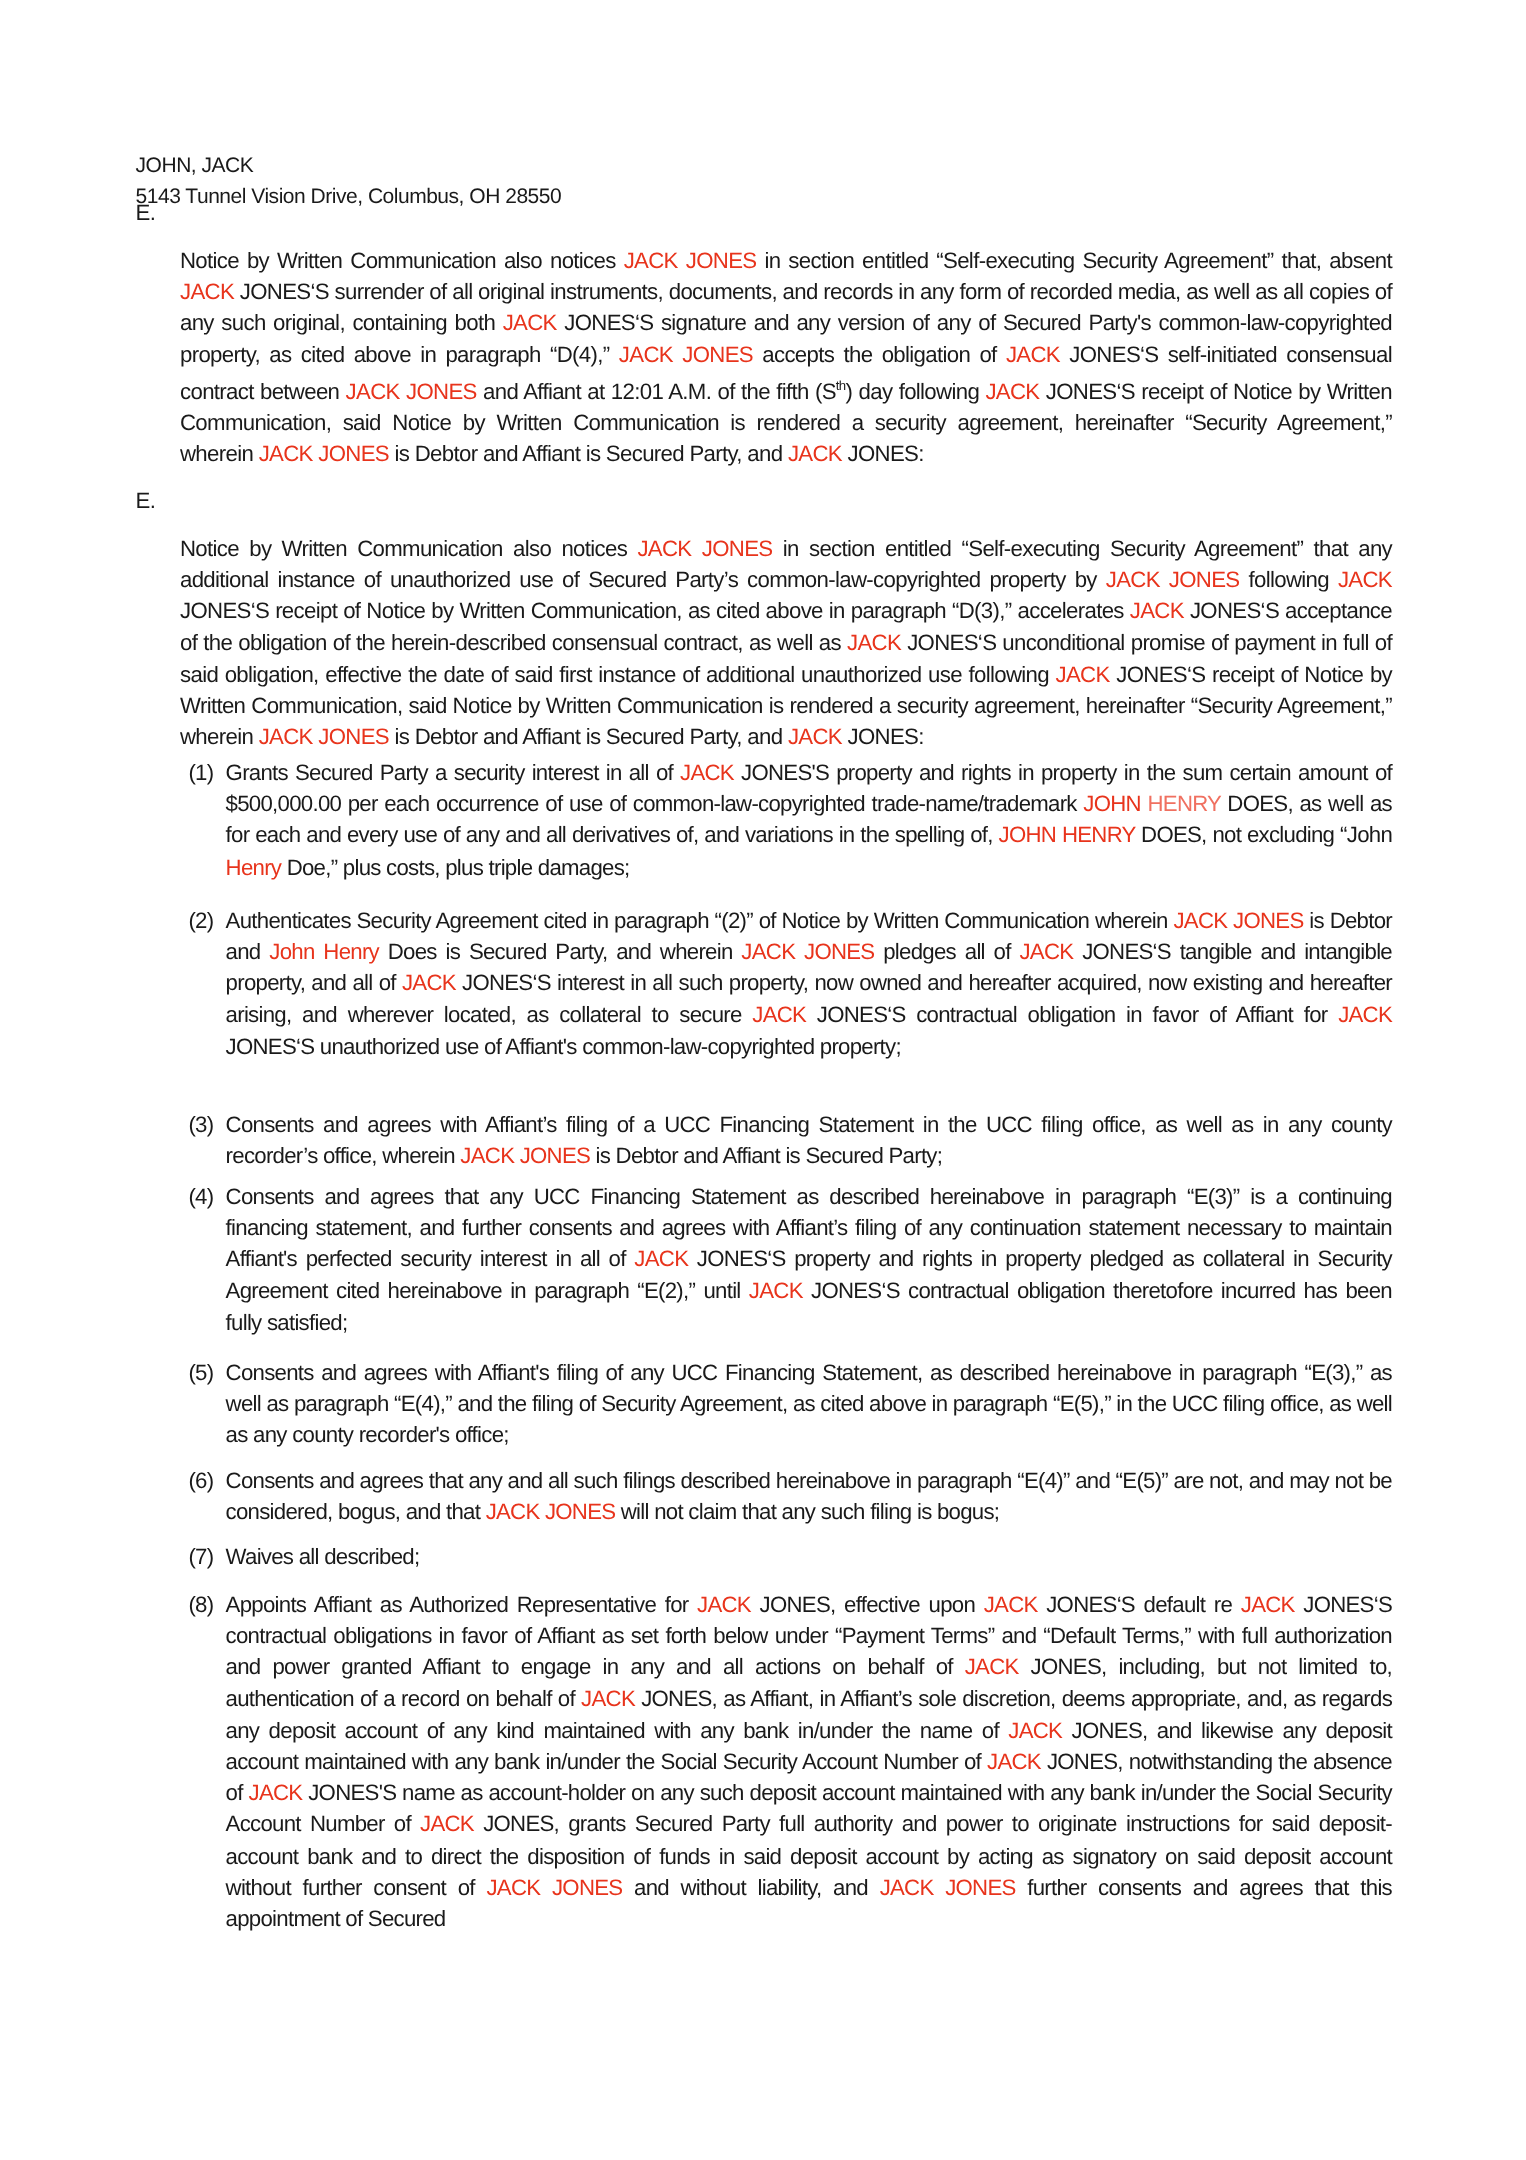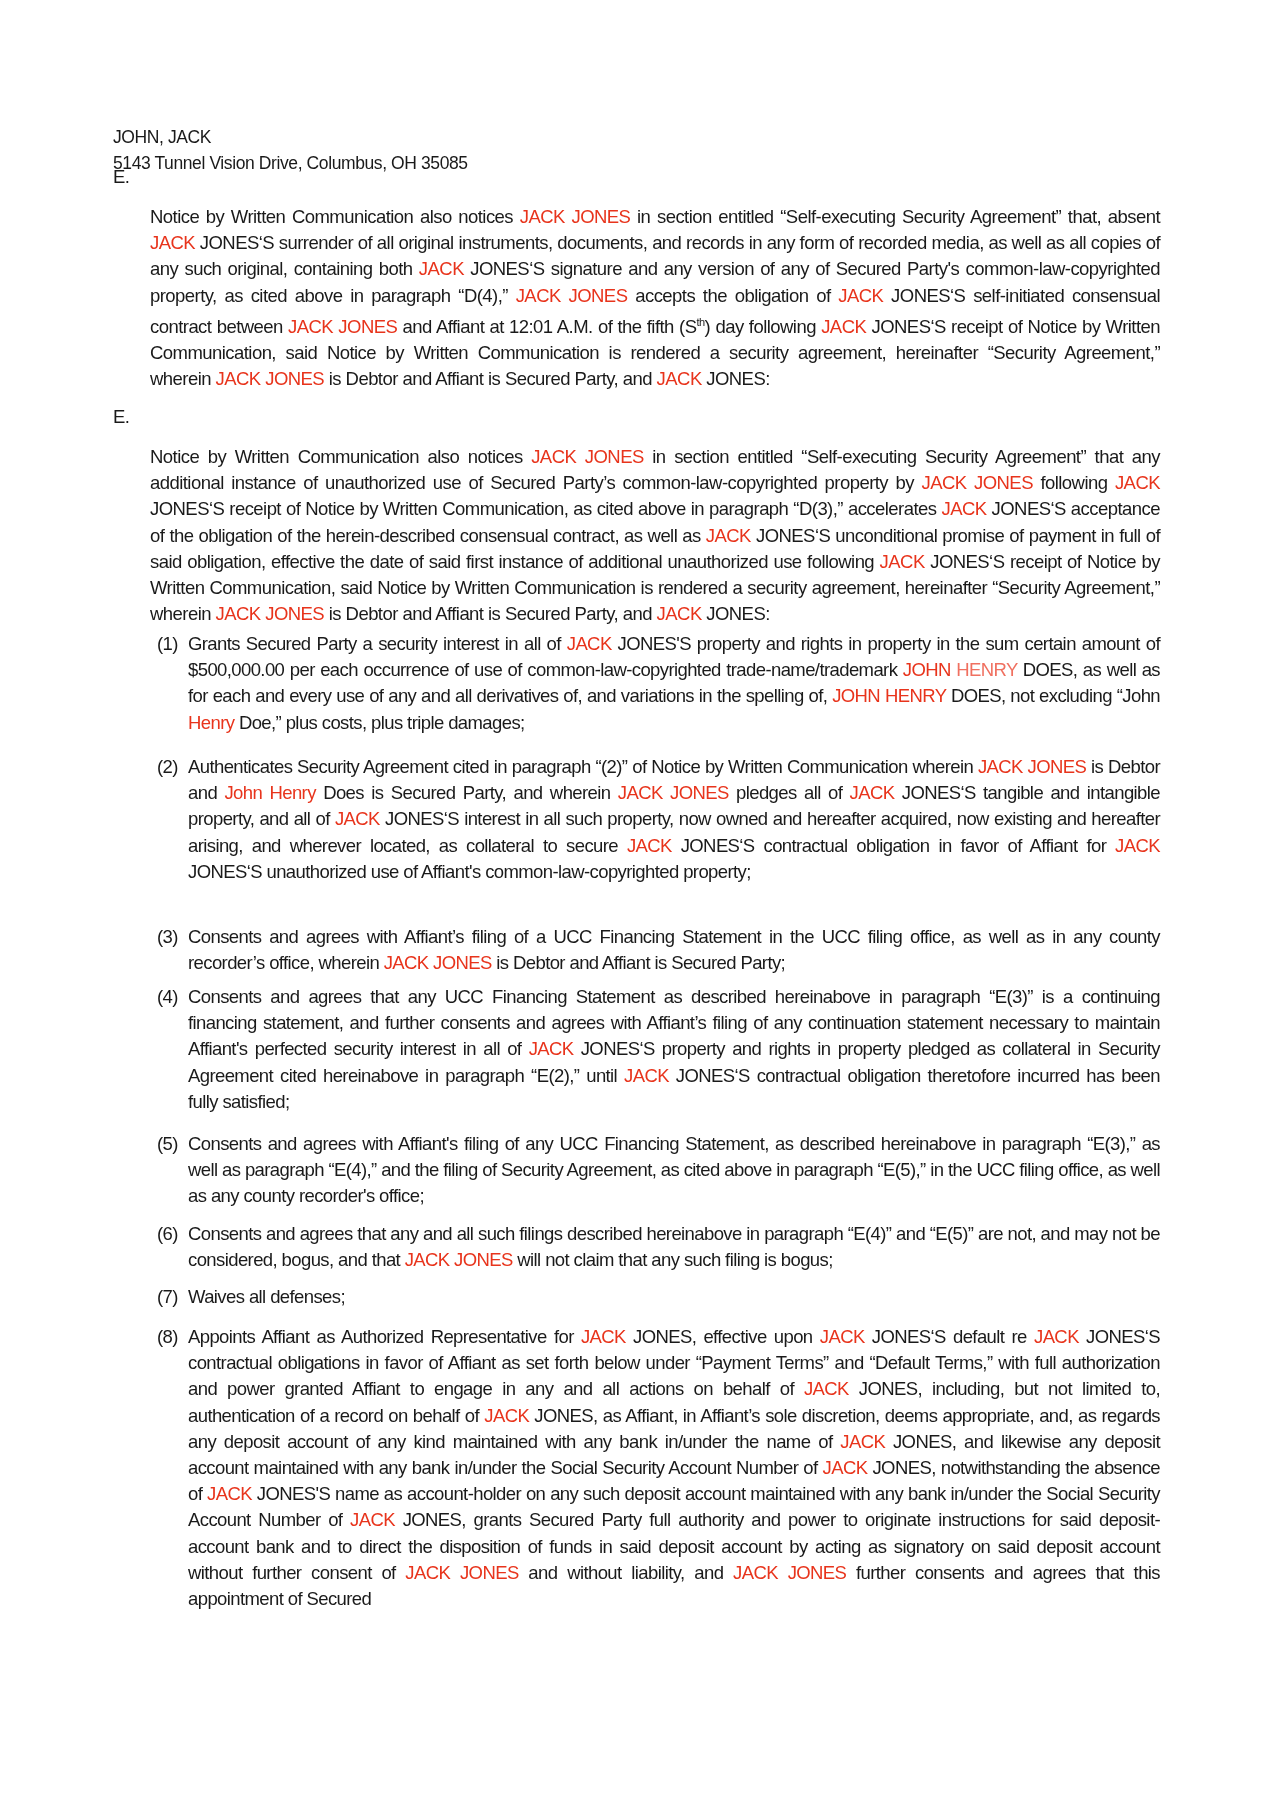--- a/index.html
+++ b/index.html
@@ -24,21 +24,21 @@
     .item-body { margin-left: 31px; text-align: justify; text-align-last: left; }
     .red { color: var(--red); }
     .salmon { color: var(--salmon); }
   </style>
 </head>
 <body>
 
 <div class="page" style="color: rgb(26, 26, 26);">
   <div class="header">
     <div>JOHN, JACK</div>
-    <div>5143 Tunnel Vision Drive, Columbus, OH 35085</div>
+    <div>5143 Tunnel Vision Drive, Columbus, OH 28550</div>
   </div>
 
   <div id="sections">
       <div class="section" style="top: 164px;">
         <div class="sec-label">E.</div>
         <div class="sec-body">Notice by Written Communication also notices <span class="red">JACK JONES</span> in section entitled “Self-executing Security Agreement” that, absent <span class="red">JACK</span> JONES‘S surrender of all original instruments, documents, and records in any form of recorded media, as well as all copies of any such original, containing both <span class="red">JACK</span> JONES‘S signature and any version of any of Secured Party's common-law-copyrighted property, as cited above in paragraph “D(4),” <span class="red">JACK JONES</span> accepts the obligation of <span class="red">JACK</span> JONES‘S self-initiated consensual contract between <span class="red">JACK JONES</span> and Affiant at 12:01 A.M. of the fifth (S<sup style="font-size: 11px;">th</sup>) day following <span class="red">JACK</span> JONES‘S receipt of Notice by Written Communication, said Notice by Written Communication is rendered a security agreement, hereinafter “Security Agreement,” wherein <span class="red">JACK JONES</span> is Debtor and Affiant is Secured Party, and <span class="red">JACK</span> JONES:</div>
       </div>
       <div class="section" style="top: 404px;">
         <div class="sec-label">E.</div>
         <div class="sec-body">Notice by Written Communication also notices <span class="red">JACK JONES</span> in section entitled “Self-executing Security Agreement” that any additional instance of unauthorized use of Secured Party’s common-law-copyrighted property by <span class="red">JACK JONES</span> following <span class="red">JACK</span> JONES‘S receipt of Notice by Written Communication, as cited above in paragraph “D(3),” accelerates <span class="red">JACK</span> JONES‘S acceptance of the obligation of the herein-described consensual contract, as well as <span class="red">JACK</span> JONES‘S unconditional promise of payment in full of said obligation, effective the date of said first instance of additional unauthorized use following <span class="red">JACK</span> JONES‘S receipt of Notice by Written Communication, said Notice by Written Communication is rendered a security agreement, hereinafter “Security Agreement,” wherein <span class="red">JACK JONES</span> is Debtor and Affiant is Secured Party, and <span class="red">JACK</span> JONES:</div>
@@ -64,20 +64,20 @@
       <div class="item" style="top: 1131px;">
         <div class="item-label">(5)</div>
         <div class="item-body">Consents and agrees with Affiant's filing of any UCC Financing Statement, as described hereinabove in paragraph “E(3),” as well as paragraph “E(4),” and the filing of Security Agreement, as cited above in paragraph “E(5),” in the UCC filing office, as well as any county recorder's office;</div>
       </div>
       <div class="item" style="top: 1221px;">
         <div class="item-label">(6)</div>
         <div class="item-body">Consents and agrees that any and all such filings described hereinabove in paragraph “E(4)” and “E(5)” are not, and may not be considered, bogus, and that <span class="red">JACK JONES</span> will not claim that any such filing is bogus;</div>
       </div>
       <div class="item" style="top: 1284px;">
         <div class="item-label">(7)</div>
-        <div class="item-body">Waives all defenses;</div>
+        <div class="item-body">Waives all described;</div>
       </div>
       <div class="item" style="top: 1324px;">
         <div class="item-label">(8)</div>
         <div class="item-body">Appoints Affiant as Authorized Representative for <span class="red">JACK</span> JONES, effective upon <span class="red">JACK</span> JONES‘S default re <span class="red">JACK</span> JONES‘S contractual obligations in favor of Affiant as set forth below under “Payment Terms” and “Default Terms,” with full authorization and power granted Affiant to engage in any and all actions on behalf of <span class="red">JACK</span> JONES, including, but not limited to, authentication of a record on behalf of <span class="red">JACK</span> JONES, as Affiant, in Affiant’s sole discretion, deems appropriate, and, as regards any deposit account of any kind maintained with any bank in/under the name of <span class="red">JACK</span> JONES, and likewise any deposit account maintained with any bank in/under the Social Security Account Number of <span class="red">JACK</span> JONES, notwithstanding the absence of <span class="red">JACK</span> JONES'S name as account-holder on any such deposit account maintained with any bank in/under the Social Security Account Number of <span class="red">JACK</span> JONES, grants Secured Party full authority and power to originate instructions for said deposit-account bank and to direct the disposition of funds in said deposit account by acting as signatory on said deposit account without further consent of <span class="red">JACK JONES</span> and without liability, and <span class="red">JACK JONES</span> further consents and agrees that this appointment of Secured</div>
       </div>
     </div>
 </div>
 
 </body></html>

